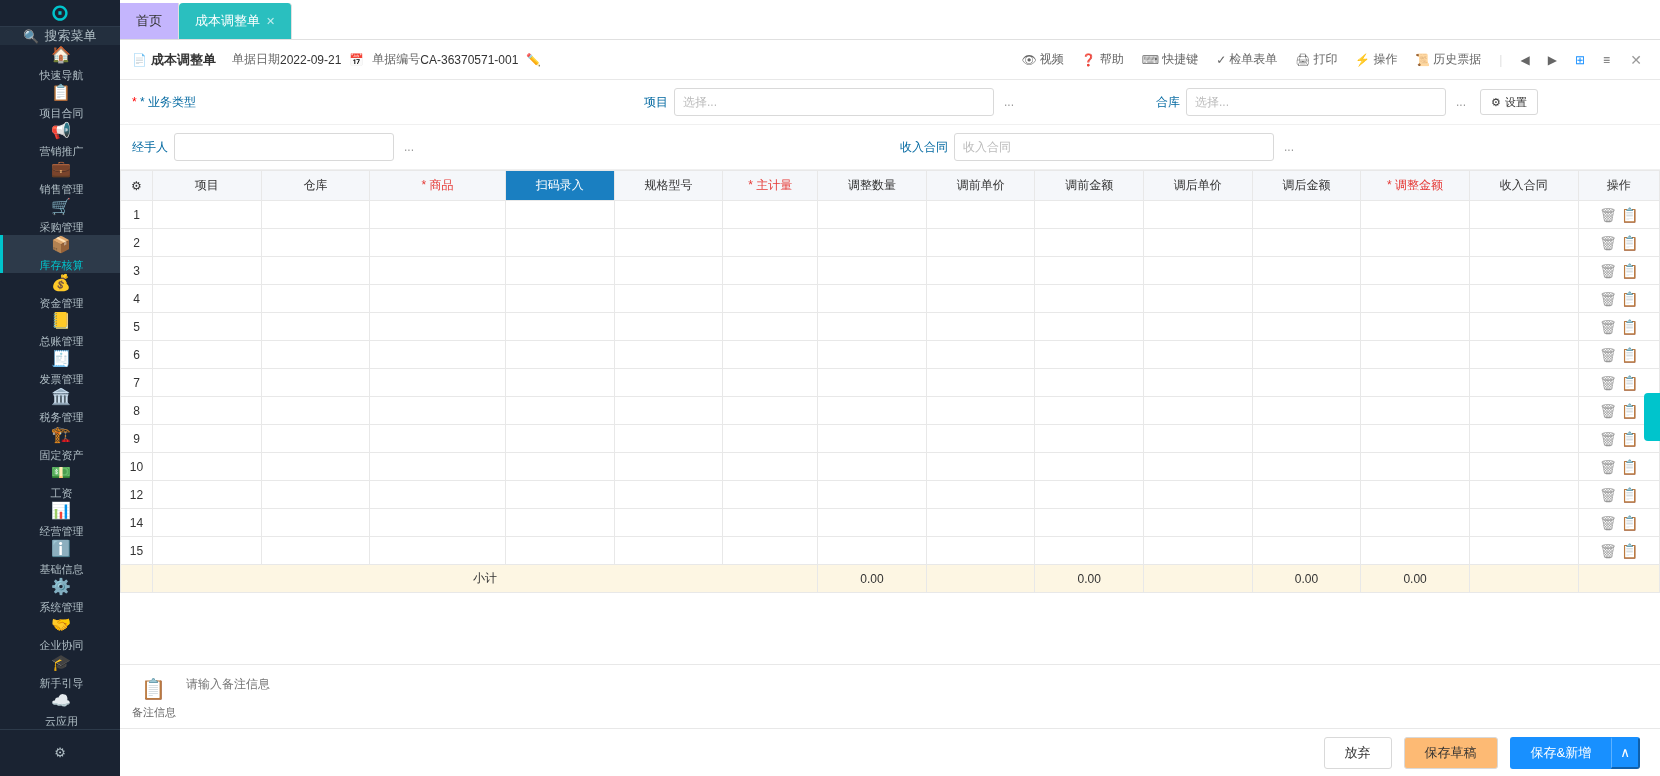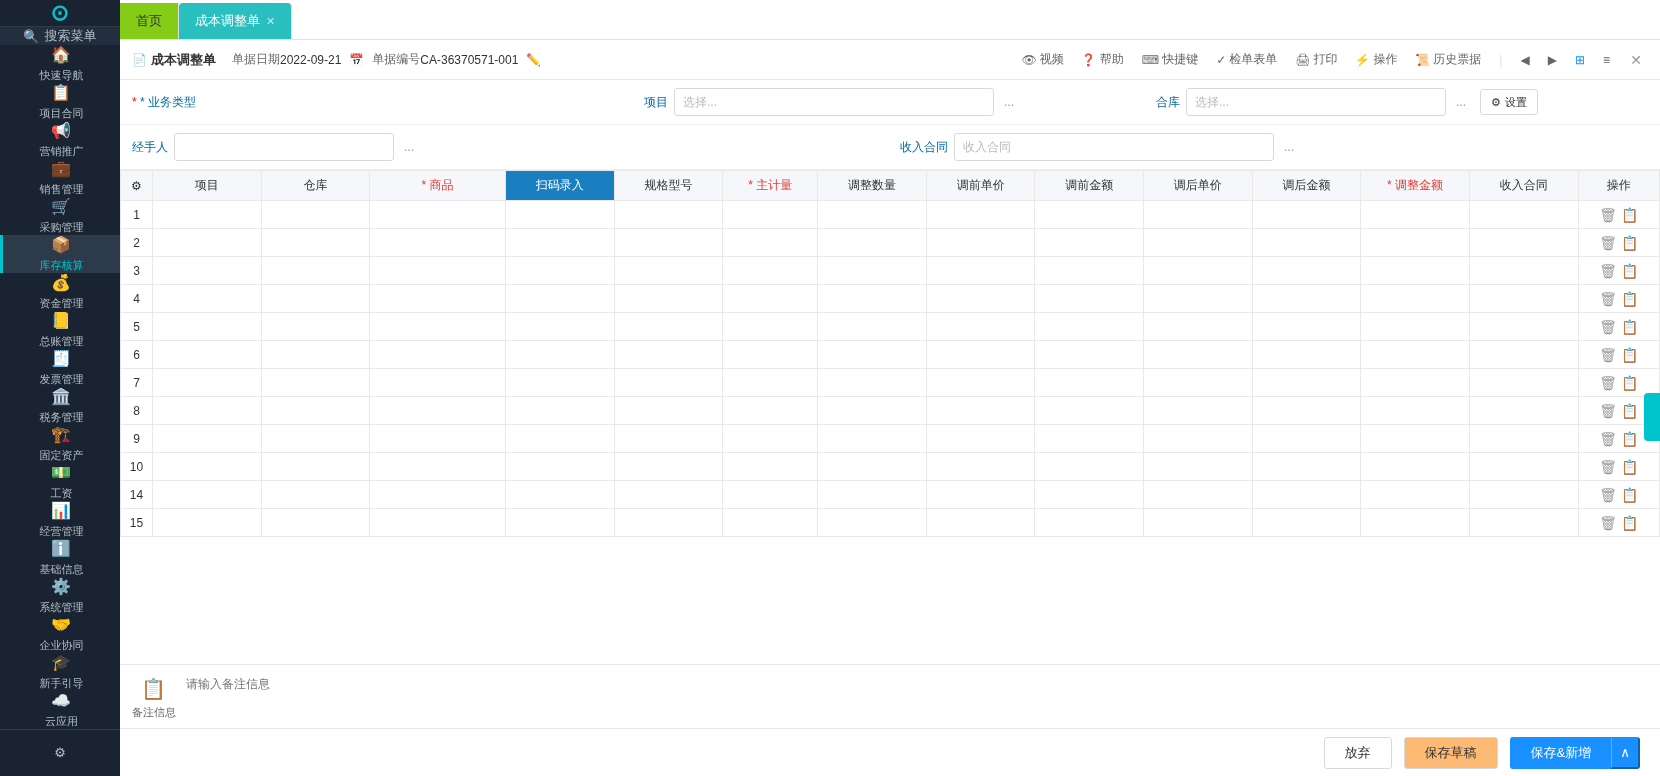--- a/index.html
+++ b/index.html
@@ -16,21 +16,21 @@
     .sidebar-bottom-item { height: 44px; display: flex; align-items: center; justify-content: center; cursor: pointer; color: #b0bec5; font-size: 13px; gap: 6px; }
 
     
     .main { flex: 1; display: flex; flex-direction: column; background: #f0f2f5; overflow: hidden; }
 
     
     .tab-bar { height: 40px; background: #fff; display: flex; align-items: flex-end; border-bottom: 1px solid #e0e0e0; padding-left: 0; }
     .tab { height: 36px; padding: 0 16px; display: flex; align-items: center; cursor: pointer; font-size: 13px; color: #666; border-right: 1px solid #e0e0e0; gap: 6px; }
     .tab.active { background: #2abfbf; color: #fff; border-radius: 4px 4px 0 0; }
     .tab-close { font-size: 11px; cursor: pointer; opacity: 0.7; }
-    .tab-home { background: #84cc16; color: #333; }
+    .tab-home { background: #c4b5fd; color: #333; }
 
     
     .content { flex: 1; background: #fff; margin: 0; overflow: hidden; display: flex; flex-direction: column; position: relative; }
 
     
     .toolbar { height: 40px; background: #fff; display: flex; align-items: center; padding: 0 12px; border-bottom: 1px solid #e8e8e8; gap: 8px; font-size: 12px; }
     .toolbar-title { font-weight: bold; color: #333; margin-right: 8px; display: flex; align-items: center; gap: 4px; }
     .toolbar-field { display: flex; align-items: center; gap: 0; color: #333; }
     .toolbar-label { color: #666; }
     .toolbar-value { color: #333; font-weight: 500; }
@@ -566,20 +566,42 @@
                 <td></td>
                 <td></td>
                 <td>
                   <div class="col-actions">
     <span title="删除">🗑</span>
     <span title="复制">📋</span>
   </div>
                 </td>
               </tr>
               <tr>
+                <td class="row-num">12</td>
+                <td></td>
+                <td></td>
+                <td></td>
+                <td></td>
+                <td></td>
+                <td></td>
+                <td></td>
+                <td></td>
+                <td></td>
+                <td></td>
+                <td></td>
+                <td></td>
+                <td></td>
+                <td>
+                  <div class="col-actions">
+    <span title="删除">🗑</span>
+    <span title="复制">📋</span>
+  </div>
+                </td>
+              </tr>
+              <tr>
                 <td class="row-num">14</td>
                 <td></td>
                 <td></td>
                 <td></td>
                 <td></td>
                 <td></td>
                 <td></td>
                 <td></td>
                 <td></td>
                 <td></td>
@@ -608,20 +630,32 @@
                 <td></td>
                 <td></td>
                 <td></td>
                 <td></td>
                 <td>
                   <div class="col-actions">
     <span title="删除">🗑</span>
     <span title="复制">📋</span>
   </div>
                 </td>
+              </tr>
+              <tr class="subtotal-row">
+                <td></td>
+                <td colspan="6" class="subtotal-label">小计</td>
+                <td>0.00</td>
+                <td></td>
+                <td>0.00</td>
+                <td></td>
+                <td>0.00</td>
+                <td>0.00</td>
+                <td></td>
+                <td></td>
               </tr>
             </tbody>
         </table>
       </div>
 
       <div class="green-tab"></div>
     </div>
 
     <div class="notes-area">
       <div class="notes-icon-block">

